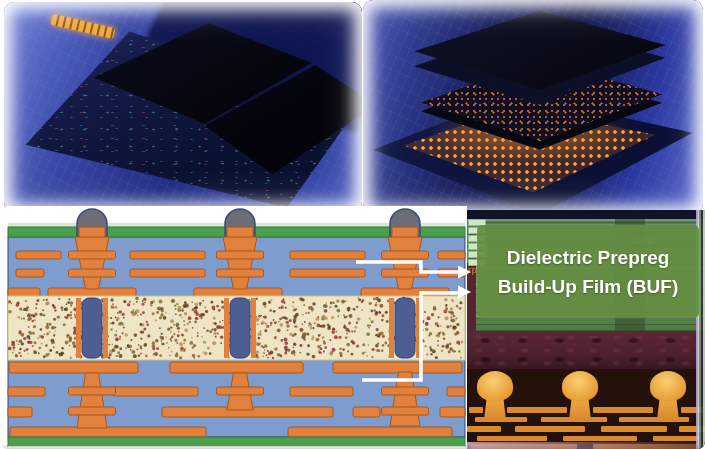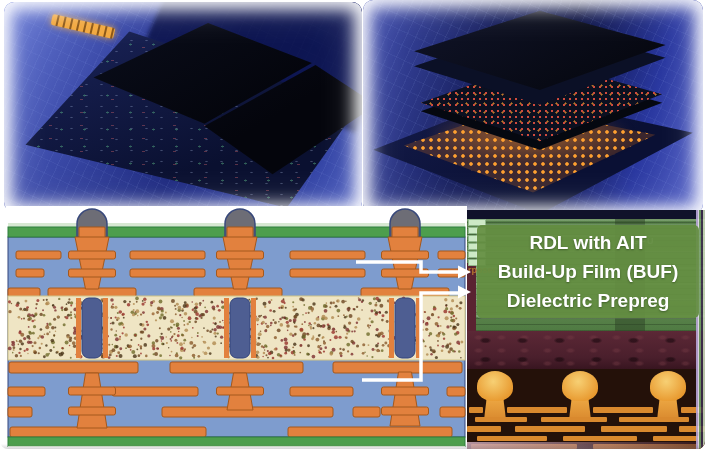--- a/index.html
+++ b/index.html
@@ -1179,23 +1179,22 @@
         <div class="m-bar" style="left: 96px; top: 67px; width: 74px; height: 5px;"></div>
         <div class="m-bar" style="left: 186px; top: 67px; width: 46px; height: 5px;"></div>
         <div class="m-bar" style="left: 4px; top: 75px; width: 106px; height: 5px;"></div>
         <div class="m-bar" style="left: 126px; top: 75px; width: 112px; height: 5px;"></div>
       </div>
     <div class="m-bottom"></div>
     <div class="m-edge"></div>
   </div>
 
   <div class="label-box">
-    <div class="label-line">RDL with AIT</div>
+    <div class="label-line">Dielectric Prepreg</div>
     <div class="label-line">Build-Up Film (BUF)</div>
-    <div class="label-line">Dielectric Prepreg</div>
   </div>
 
   <svg class="arrows" id="arrows-svg">
       <polyline points="356,262 421,262 421,272 462,272" fill="none" stroke="#ffffff" stroke-width="3.5" stroke-linejoin="miter"></polyline>
       <path d="M471,272 L458,265.5 L458,278.5 Z" fill="#ffffff"></path>
       <polyline points="362,380 421,380 421,293 462,293" fill="none" stroke="#ffffff" stroke-width="3.5" stroke-linejoin="miter"></polyline>
       <path d="M471,292 L458,285.5 L458,298.5 Z" fill="#ffffff"></path>
     </svg>
 
   <div class="page-shadow"></div>

